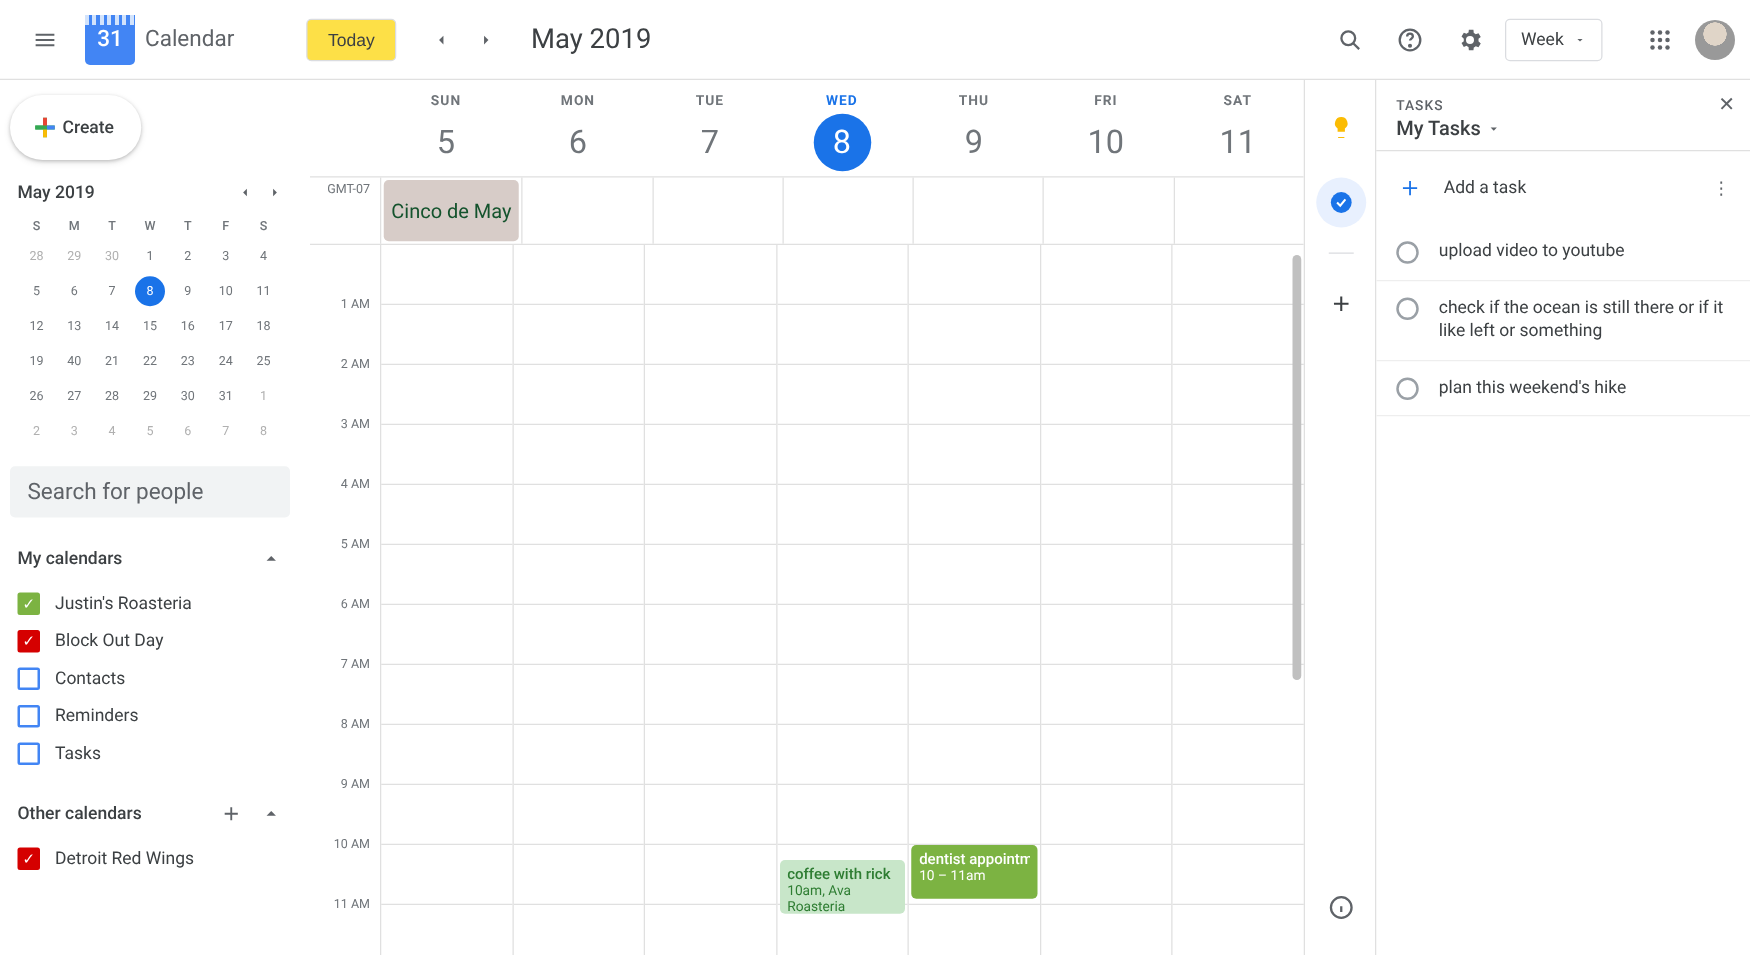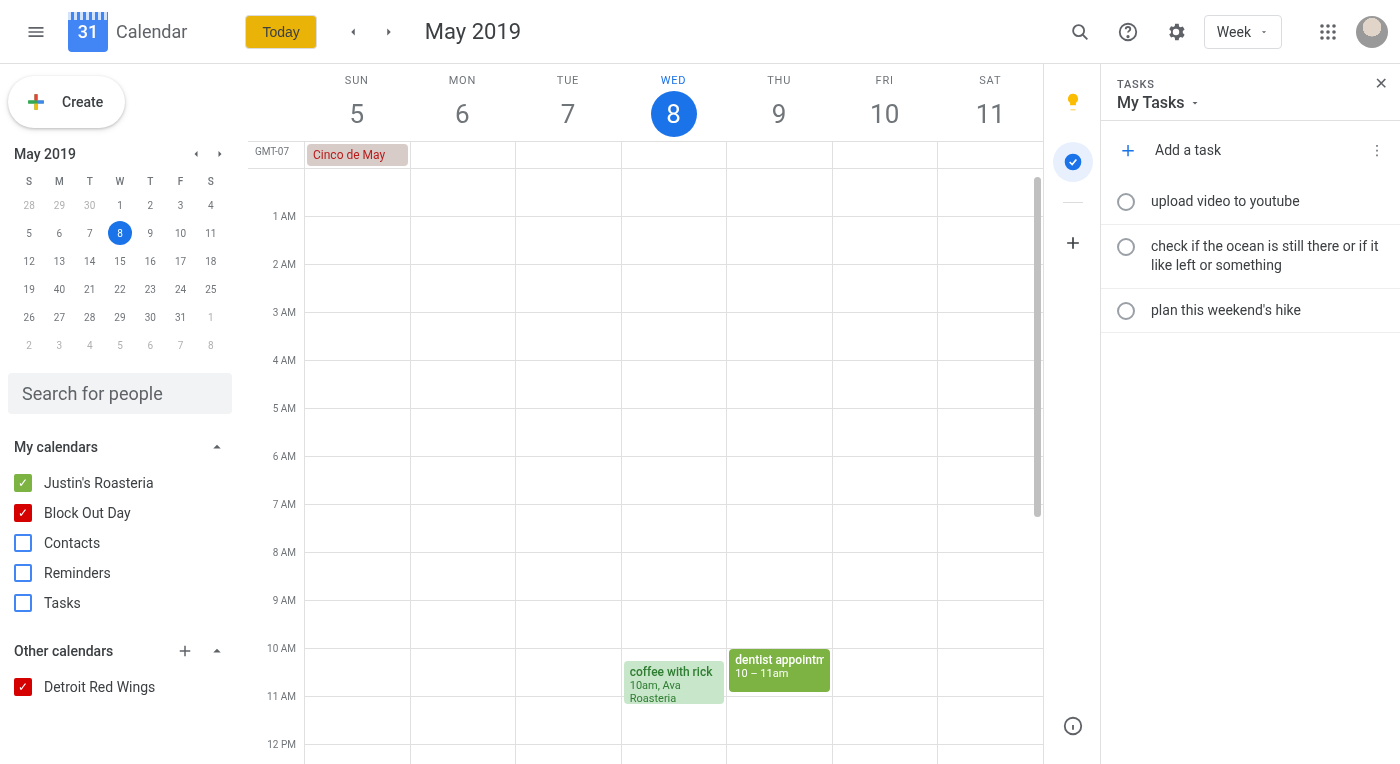--- a/index.html
+++ b/index.html
@@ -4,31 +4,31 @@
 <style>
 *{box-sizing:border-box;margin:0;padding:0}
 body{font-family:'Google Sans',Roboto,Arial,sans-serif;font-size:14px;color:#3c4043;background:#fff;overflow:hidden}
 .app{display:flex;flex-direction:column;height:764px;width:1400px}
 .header{display:flex;align-items:center;padding:8px 12px;border-bottom:1px solid #e0e0e0;height:64px;gap:8px}
 .hamburger{width:48px;height:48px;display:flex;align-items:center;justify-content:center;border-radius:50%;cursor:pointer}
 .logo-box{display:flex;align-items:center;gap:8px}
 .logo-icon{width:40px;height:40px;background:#4285f4;color:#fff;display:flex;align-items:center;justify-content:center;font-size:18px;font-weight:500;border-radius:4px;position:relative}
 .logo-icon::before{content:"";position:absolute;top:0;left:0;right:0;height:8px;background:repeating-linear-gradient(90deg,#d2e3fc 0,#d2e3fc 3px,#4285f4 3px,#4285f4 6px)}
 .logo-text{font-size:18px;color:#5f6368}
-.today-btn{border:1px solid #dadce0;background:#eab308;padding:8px 16px;border-radius:4px;font-size:14px;color:#3c4043;cursor:pointer;margin-left:50px}
+.today-btn{border:1px solid #dadce0;background:#fde047;padding:8px 16px;border-radius:4px;font-size:14px;color:#3c4043;cursor:pointer;margin-left:50px}
 .nav-arrows{display:flex;gap:4px;margin-left:12px}
 .arrow-btn{width:32px;height:32px;display:flex;align-items:center;justify-content:center;cursor:pointer;border-radius:50%;color:#5f6368}
 .month-title{font-size:22px;color:#3c4043;margin-left:12px}
 .header-spacer{flex:1}
 .header-icon{width:40px;height:40px;display:flex;align-items:center;justify-content:center;cursor:pointer;color:#5f6368;border-radius:50%}
 .view-select{border:1px solid #dadce0;padding:8px 12px;border-radius:4px;display:flex;align-items:center;gap:8px;cursor:pointer;font-size:14px}
 .avatar{width:32px;height:32px;border-radius:50%;background:#bdbdbd;background:radial-gradient(circle at 50% 35%,#e0d5c8 35%,#999 36%)}
 .body{display:flex;flex:1;overflow:hidden}
 .sidebar{width:248px;padding:12px 16px 0 8px;overflow-y:auto}
-.create-btn{display:inline-flex;align-items:center;gap:12px;padding:12px 22px 12px 14px;border-radius:28px;box-shadow:0 1px 3px rgba(0,0,0,0.2),0 2px 6px rgba(0,0,0,0.1);cursor:pointer;background:#fff}
+.create-btn{display:inline-flex;align-items:center;padding:12px 22px 12px 14px;border-radius:28px;box-shadow:0 1px 3px rgba(0,0,0,0.2),0 2px 6px rgba(0,0,0,0.1);cursor:pointer;background:#fff}
 .plus-icon{width:28px;height:28px}
 .create-text{font-size:14px;font-weight:500}
 .mini-cal{margin-top:18px;padding:0 6px}
 .mini-header{display:flex;align-items:center;justify-content:space-between;margin-bottom:10px}
 .mini-title{font-size:14px;font-weight:500;color:#3c4043}
 .mini-nav{display:flex;gap:12px;color:#5f6368}
 .mini-nav span{cursor:pointer}
 .mini-grid{display:grid;grid-template-columns:repeat(7,1fr);gap:0;font-size:10px;color:#70757a;text-align:center}
 .mini-grid .dow{font-weight:500;padding:4px 0}
 .mini-day{padding:6px 0;font-size:10px;cursor:pointer;border-radius:50%;width:24px;height:24px;margin:2px auto;display:flex;align-items:center;justify-content:center}
@@ -38,28 +38,28 @@
 .cal-section{margin-top:20px}
 .cal-section-header{display:flex;align-items:center;justify-content:space-between;font-size:14px;font-weight:500;color:#3c4043;cursor:pointer;padding:4px 6px}
 .cal-section-icons{display:flex;gap:14px;color:#5f6368}
 .cal-list{margin-top:8px}
 .cal-item{display:flex;align-items:center;gap:12px;padding:6px;font-size:14px;cursor:pointer}
 .chk{width:18px;height:18px;border-radius:2px;border:2px solid;display:flex;align-items:center;justify-content:center;color:#fff;font-size:12px}
 .main{flex:1;display:flex;overflow:hidden;position:relative}
 .cal-main{flex:1;display:flex;flex-direction:column;overflow:hidden;border-right:1px solid #e0e0e0}
 .day-headers{display:flex;padding-left:56px;border-bottom:1px solid #e0e0e0}
 .day-header{flex:1;text-align:center;padding:10px 0 4px}
-.dow-label{font-size:11px;font-weight:400;color:#70757a;letter-spacing:0.8px}
+.dow-label{font-size:11px;font-weight:700;color:#70757a;letter-spacing:0.8px}
 .dow-label.today-dow{color:#1a73e8}
 .day-num{font-size:26px;color:#70757a;margin-top:2px;width:46px;height:46px;display:flex;align-items:center;justify-content:center;margin:4px auto 0;border-radius:50%}
 .day-num.today-num{background:#1a73e8;color:#fff}
 .allday-row{display:flex;border-bottom:1px solid #e0e0e0;min-height:24px}
-.tz-cell{width:56px;font-size:10px;color:#70757a;text-align:center;padding:4px 8px 0 0}
+.tz-cell{width:56px;font-size:10px;color:#70757a;text-align:right;padding:4px 8px 0 0}
 .allday-cell{flex:1;border-left:1px solid #e0e0e0;padding:2px}
-.allday-event{background:#d7ccc8;color:#b91c1c;font-size:12px;padding:4px 6px;border-radius:4px;white-space:nowrap;overflow:hidden}
+.allday-event{background:#d7ccc8;color:#14532d;font-size:16px;padding:15px 6px;border-radius:4px;white-space:nowrap;overflow:hidden}
 .grid-scroll{flex:1;overflow-y:auto;position:relative}
 .time-grid{display:flex;position:relative}
 .time-col{width:56px}
 .time-label{height:48px;font-size:10px;color:#70757a;text-align:right;padding-right:8px;transform:translateY(-6px)}
 .day-cols{flex:1;display:flex;position:relative}
 .day-col{flex:1;border-left:1px solid #e0e0e0;position:relative}
 .hour-line{height:48px;border-bottom:1px solid #e0e0e0}
 .event{position:absolute;left:2px;right:2px;border-radius:4px;padding:4px 6px;font-size:12px;color:#fff;overflow:hidden}
 .event.tentative{background:#c8e6c9;color:#2e7d32}
 .event.confirmed{background:#7cb342}

